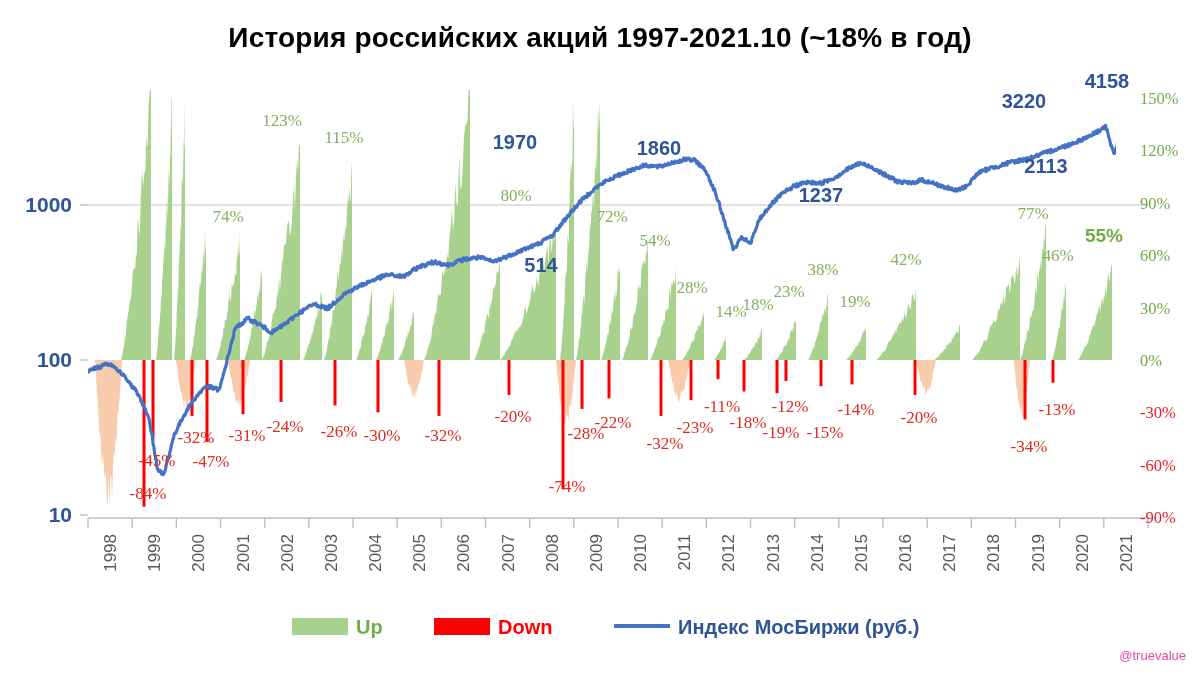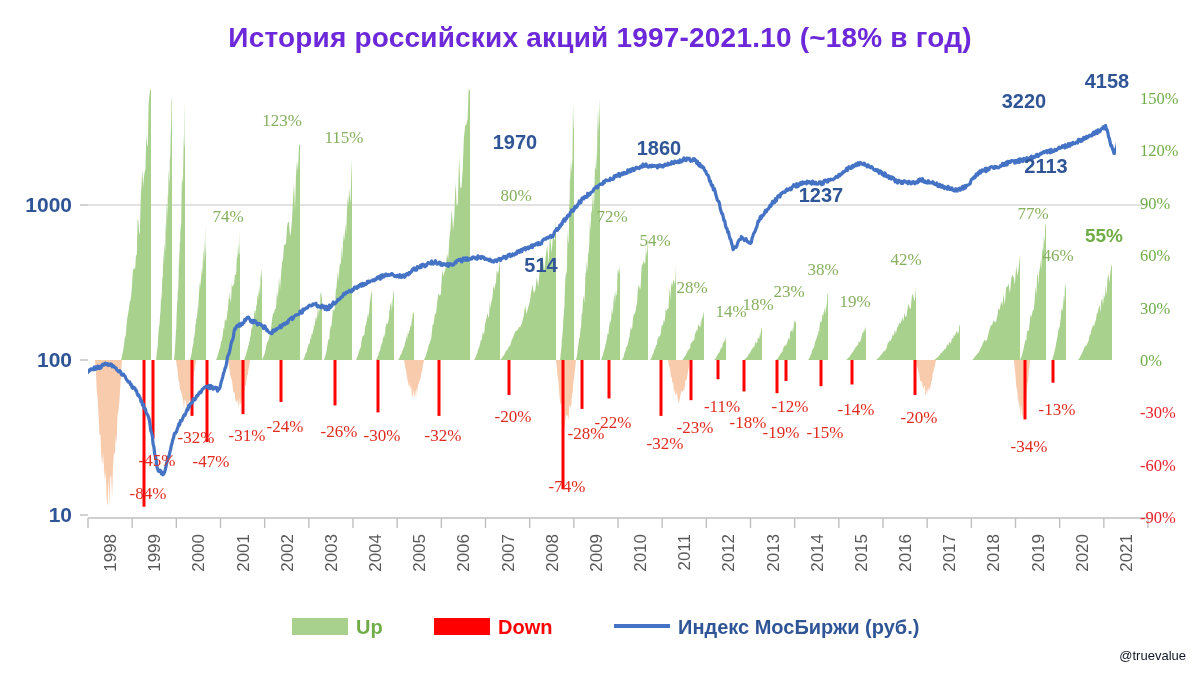--- a/index.html
+++ b/index.html
@@ -1,36 +1,36 @@
 <!DOCTYPE html>
 <html><head>
 <meta charset="utf-8">
 <style>
   html,body{margin:0;padding:0;background:#ffffff;}
   body{width:1200px;height:675px;position:relative;font-family:"Liberation Sans",sans-serif;overflow:hidden;}
   #chart-root{position:absolute;left:0;top:0;width:1200px;height:675px;}
   .title{
     position:absolute;left:0;top:22px;width:1200px;text-align:center;
-    font-size:28px;font-weight:bold;color:#6d28d9;letter-spacing:.2px;
+    font-size:28px;font-weight:bold;color:#000000;letter-spacing:.2px;
     font-family:"Liberation Sans",sans-serif;
   }
   svg{position:absolute;left:0;top:0;}
   .axis-left-label{font-size:21px;font-weight:bold;fill:#2f5597;font-family:"Liberation Sans",sans-serif;}
   .axis-right-pos{font-size:16.5px;fill:#70ad47;font-family:"Liberation Serif",serif;}
   .axis-right-neg{font-size:16.5px;fill:#e8202a;font-family:"Liberation Serif",serif;}
   .xtick{font-size:17px;fill:#595959;font-family:"Liberation Sans",sans-serif;}
   .lbl-green{font-size:17px;fill:#86b05f;font-family:"Liberation Serif",serif;}
   .lbl-green-bold{font-size:19px;font-weight:bold;fill:#70ad47;font-family:"Liberation Sans",sans-serif;}
   .lbl-red{font-size:17px;fill:#e02b20;font-family:"Liberation Serif",serif;}
   .lbl-blue{font-size:20px;font-weight:bold;fill:#2f5597;font-family:"Liberation Sans",sans-serif;}
   .legend-text-green{font-size:20px;font-weight:bold;fill:#70ad47;font-family:"Liberation Sans",sans-serif;}
   .legend-text-red{font-size:20px;font-weight:bold;fill:#ff0000;font-family:"Liberation Sans",sans-serif;}
   .legend-text-blue{font-size:20px;font-weight:bold;fill:#2f5597;font-family:"Liberation Sans",sans-serif;}
   .watermark{
-    position:absolute;right:14px;bottom:12px;font-size:13px;color:#0f172a;
+    position:absolute;right:14px;bottom:12px;font-size:13px;color:#ec4899;
     font-family:"Liberation Sans",sans-serif;
   }
 </style>
 </head>
 <body>
 
 <div id="chart-root">
 
   <div class="title">История российских акций 1997-2021.10 (~18% в год)</div>
 

